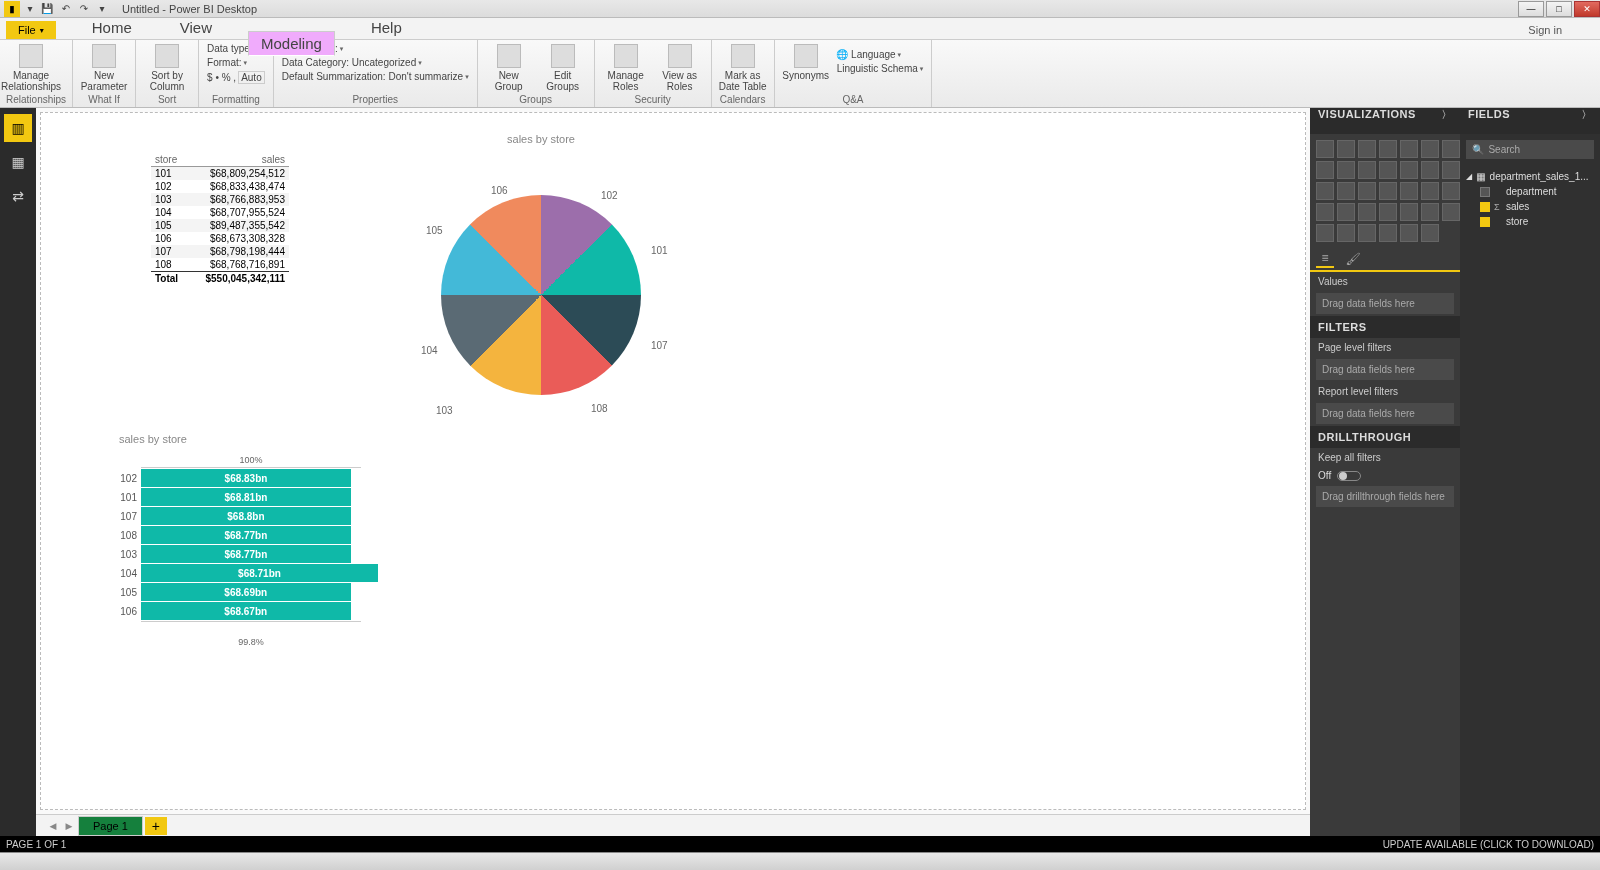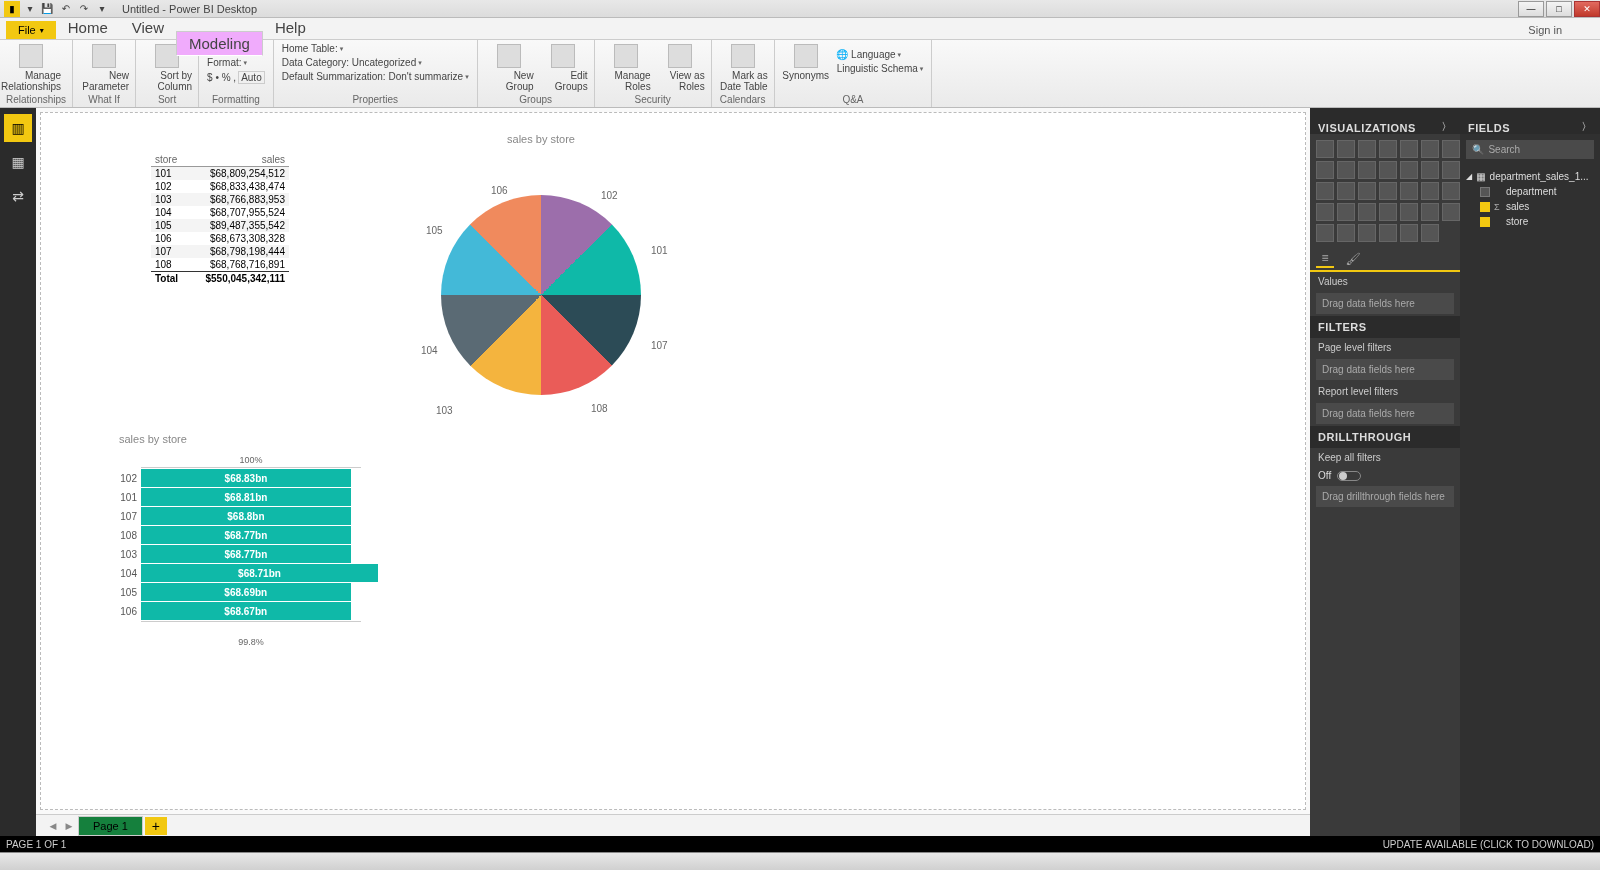--- a/index.html
+++ b/index.html
@@ -9,55 +9,55 @@
 .titlebar { height: 18px; background: linear-gradient(#e8e8e8,#dcdcdc); display: flex; align-items: center; border-bottom: 1px solid #bbb; }
 .tb-left { display: flex; align-items: center; gap: 2px; padding-left: 4px; }
 .tb-icon { width: 16px; height: 16px; background: #f2c811; display: flex; align-items: center; justify-content: center; font-size: 9px; color: #000; font-weight: bold; }
 .tb-qat { width: 16px; height: 16px; display: flex; align-items: center; justify-content: center; font-size: 10px; color: #444; cursor: pointer; }
 .tb-title { margin-left: 10px; color: #444; font-size: 11px; }
 .tb-right { margin-left: auto; display: flex; }
 .tb-btn { width: 26px; height: 16px; border: 1px solid #999; background: linear-gradient(#f4f4f4,#ddd); margin-left: 2px; display: flex; align-items: center; justify-content: center; font-size: 9px; cursor: pointer; }
 .tb-btn.close { background: linear-gradient(#e26a5f,#c0392b); color: #fff; border-color: #a33; }
 
 
-.menurow { height: 22px; background: #f3f3f3; display: flex; align-items: flex-end; border-bottom: 1px solid #ccc; padding-left: 6px; }
+.menurow { height: 22px; background: #f3f3f3; display: flex; align-items: flex-end; border-bottom: 1px solid #ccc; padding-left: 6px; gap: 24px; }
 .filemenu { background: #f2c811; color: #000; padding: 3px 12px; font-size: 11px; cursor: pointer; display: flex; align-items: center; gap: 4px; }
 .menutab { padding: 3px 12px; font-size: 15px; color: #444; cursor: pointer; }
 .menutab.active { background: #f0abfc; border: 1px solid #ccc; border-bottom: 1px solid #fff; position: relative; top: 17px; }
 .signin { margin-left: auto; margin-right: 30px; font-size: 11px; color: #555; padding: 3px 8px; cursor: pointer; }
 
 
 .ribbon { height: 68px; background: linear-gradient(#f9f9f9,#eaeaea); border-bottom: 1px solid #bbb; display: flex; }
 .rgroup { border-right: 1px solid #ccc; padding: 2px 6px; display: flex; flex-direction: column; height: 100%; }
 .rgroup-body { flex: 1; display: flex; align-items: flex-start; gap: 4px; }
 .rgroup-label { font-size: 10px; color: #666; text-align: center; padding-top: 1px; }
 .rbtn-lg { display: flex; flex-direction: column; align-items: center; width: 50px; cursor: pointer; padding-top: 2px; }
 .rbtn-lg .ricon { width: 24px; height: 24px; background: #ddd; border: 1px solid #bbb; margin-bottom: 2px; }
-.rbtn-lg .rlabel { font-size: 10px; color: #444; text-align: right; line-height: 11px; }
+.rbtn-lg .rlabel { font-size: 10px; color: #444; text-align: center; line-height: 11px; }
 .rcol { display: flex; flex-direction: column; gap: 1px; }
 .rline { font-size: 10px; color: #444; white-space: nowrap; display: flex; align-items: center; gap: 2px; cursor: pointer; padding: 1px 2px; }
 .rline .dd { font-size: 7px; color: #666; }
 
 
 .main { display: flex; height: 728px; }
 .leftrail { width: 36px; background: #2b2b2b; display: flex; flex-direction: column; padding-top: 6px; gap: 6px; }
 .railbtn { width: 28px; height: 28px; margin: 0 auto; display: flex; align-items: center; justify-content: center; color: #ccc; cursor: pointer; font-size: 14px; }
 .railbtn.active { background: #f2c811; color: #000; }
 .canvas-wrap { flex: 1; background: #f9f9f9; display: flex; flex-direction: column; }
 .canvas { flex: 1; margin: 4px; border: 1px dashed #bbb; background: #fff; position: relative; }
 .pagetabs { height: 22px; background: #f3f3f3; display: flex; align-items: center; border-top: 1px solid #ccc; padding-left: 10px; gap: 2px; }
 .ptab-nav { width: 14px; height: 14px; color: #888; font-size: 9px; display: flex; align-items: center; justify-content: center; cursor: pointer; }
 .ptab { padding: 3px 14px; background: #15803d; border: 1px solid #ccc; font-size: 11px; cursor: pointer; }
 .ptab-add { width: 22px; height: 18px; background: #f2c811; display: flex; align-items: center; justify-content: center; font-size: 14px; cursor: pointer; }
 
 
 .rightpanes { width: 290px; background: #3a3a3a; display: flex; }
 .vizpane { width: 150px; background: #3a3a3a; color: #ddd; display: flex; flex-direction: column; }
 .fieldspane { width: 140px; background: #303030; color: #ddd; display: flex; flex-direction: column; }
-.pane-hdr { background: #2b2b2b; height: 26px; display: flex; align-items: flex-end; padding: 0 8px; font-size: 11px; font-weight: bold; letter-spacing: 0.5px; justify-content: space-between; }
+.pane-hdr { background: #2b2b2b; height: 26px; display: flex; align-items: flex-start; padding: 0 8px; font-size: 11px; font-weight: bold; letter-spacing: 0.5px; justify-content: space-between; }
 .pane-hdr .chev { font-size: 10px; color: #aaa; }
 .vizgrid { display: grid; grid-template-columns: repeat(7,18px); gap: 3px; padding: 6px; }
 .vizicon { width: 18px; height: 18px; background: #555; border: 1px solid #666; cursor: pointer; }
 .subtabs { display: flex; border-bottom: 2px solid #f2c811; padding: 2px 6px; gap: 10px; }
 .subtab { width: 18px; height: 18px; cursor: pointer; color: #aaa; display: flex; align-items: center; justify-content: center; font-size: 12px; }
 .section-label { font-size: 10px; padding: 4px 8px; color: #ccc; }
 .dropzone { background: #4a4a4a; margin: 2px 6px; padding: 5px 6px; font-size: 10px; color: #aaa; }
 .section-hdr { background: #2b2b2b; padding: 5px 8px; font-size: 11px; font-weight: bold; letter-spacing: 0.5px; }
 .toggle-row { display: flex; align-items: center; gap: 6px; padding: 3px 8px; font-size: 10px; }
 .toggle { width: 24px; height: 10px; border: 1px solid #888; border-radius: 6px; position: relative; }

